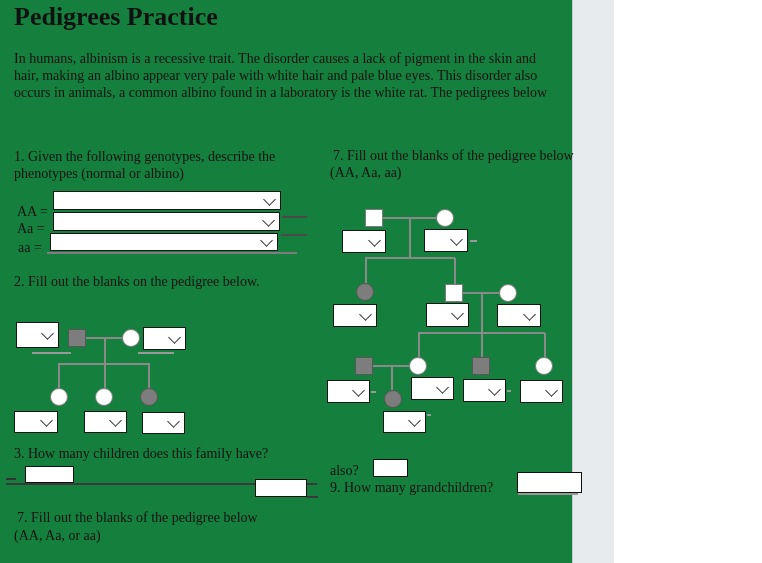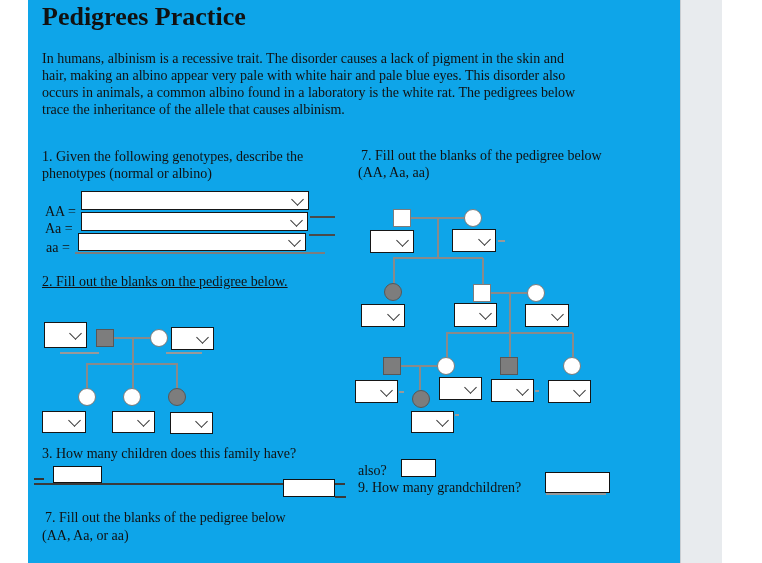--- a/index.html
+++ b/index.html
@@ -1,17 +1,17 @@
 <!DOCTYPE html>
 <html><head>
 <meta charset="utf-8">
 <style>
   html,body{margin:0;padding:0;}
-  .screen{position:relative;width:694px;height:563px;background:#0ea5e9;overflow:hidden;
-          font-family:"Liberation Serif","DejaVu Serif",serif;color:#111;margin-left:28px;}
+  .screen{position:relative;width:614px;height:563px;background:#15803d;overflow:hidden;
+          font-family:"Liberation Serif","DejaVu Serif",serif;color:#111;}
   .strip{position:absolute;top:0;right:0;width:41px;height:563px;background:#e8ebee;border-left:1px solid #c9cdd1;}
   .title{position:absolute;left:14px;top:2px;font-size:26px;font-weight:bold;white-space:nowrap;}
   .txt{position:absolute;font-size:14px;line-height:17px;white-space:nowrap;}
   .sel{position:absolute;background:#fff;border:1.5px solid #161616;box-sizing:border-box;cursor:pointer;}
   .chev{position:absolute;right:6px;top:50%;width:8px;height:8px;margin-top:-6px;
         border-right:1.7px solid #333;border-bottom:1.7px solid #333;transform:rotate(45deg);}
   .inp{position:absolute;background:#fff;border:1.6px solid #111;box-sizing:border-box;
        font-family:"Liberation Serif",serif;font-size:13px;padding:0 3px;}
   .hline{position:absolute;height:1.6px;background:#8a8a8a;}
   .vline{position:absolute;width:1.6px;background:#8a8a8a;}
@@ -25,21 +25,20 @@
 <body>
 
 <div class="screen">
   <div class="strip"></div>
 
   <div class="title">Pedigrees Practice</div>
 
   <div class="txt" style="left:14px;top:50px;">In humans, albinism is a recessive trait. The disorder causes a lack of pigment in the skin and</div>
   <div class="txt" style="left:14px;top:67px;">hair, making an albino appear very pale with white hair and pale blue eyes. This disorder also</div>
   <div class="txt" style="left:14px;top:84px;">occurs in animals, a common albino found in a laboratory is the white rat. The pedigrees below</div>
-  <div class="txt" style="left:14px;top:101px;">trace the inheritance of the allele that causes albinism.</div>
 
   <div class="txt" style="left:14px;top:148px;">1. Given the following genotypes, describe the</div>
   <div class="txt" style="left:14px;top:165px;">phenotypes (normal or albino)</div>
 
   <div class="txt" style="left:17px;top:203px;">AA =</div>
   <div class="sel" style="left:53px;top:191px;width:228px;height:19px;">
       <span class="chev"></span>
     </div>
   <div class="blank dark" style="left:282px;top:216px;width:25px;"></div>
 
@@ -48,21 +47,21 @@
       <span class="chev"></span>
     </div>
   <div class="blank dark" style="left:281px;top:234px;width:26px;"></div>
 
   <div class="txt" style="left:18px;top:239px;">aa =</div>
   <div class="sel" style="left:50px;top:233px;width:228px;height:18px;">
       <span class="chev"></span>
     </div>
   <div class="blank" style="left:47px;top:252px;width:250px;background:#7d7d7d;"></div>
 
-  <div class="txt" style="left:14px;top:273px;text-decoration:underline;">2. Fill out the blanks on the pedigree below.</div>
+  <div class="txt" style="left:14px;top:273px;">2. Fill out the blanks on the pedigree below.</div>
 
   <div class="sel" style="left:16px;top:322px;width:43px;height:26px;">
       <span class="chev"></span>
     </div>
   <div class="sq filled" style="left:68px;top:329px;"></div>
   <div class="hline" style="left:86px;top:337px;width:36px;"></div>
   <div class="circ" style="left:122px;top:329px;"></div>
   <div class="sel" style="left:143px;top:327px;width:43px;height:23px;">
       <span class="chev"></span>
     </div>

